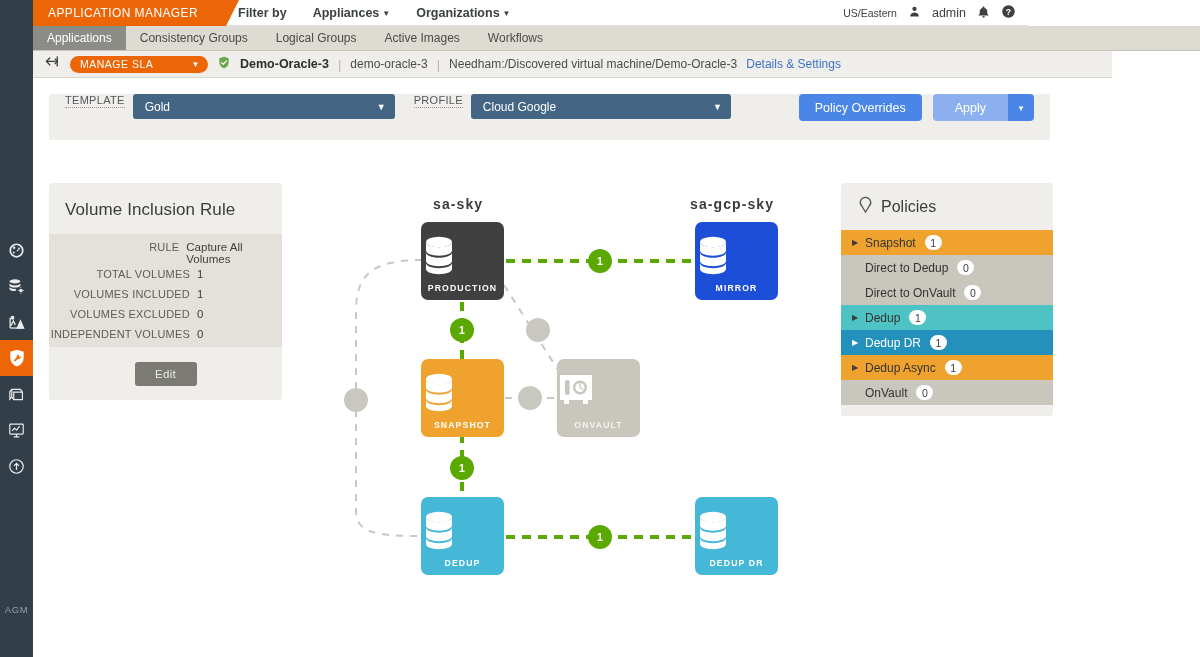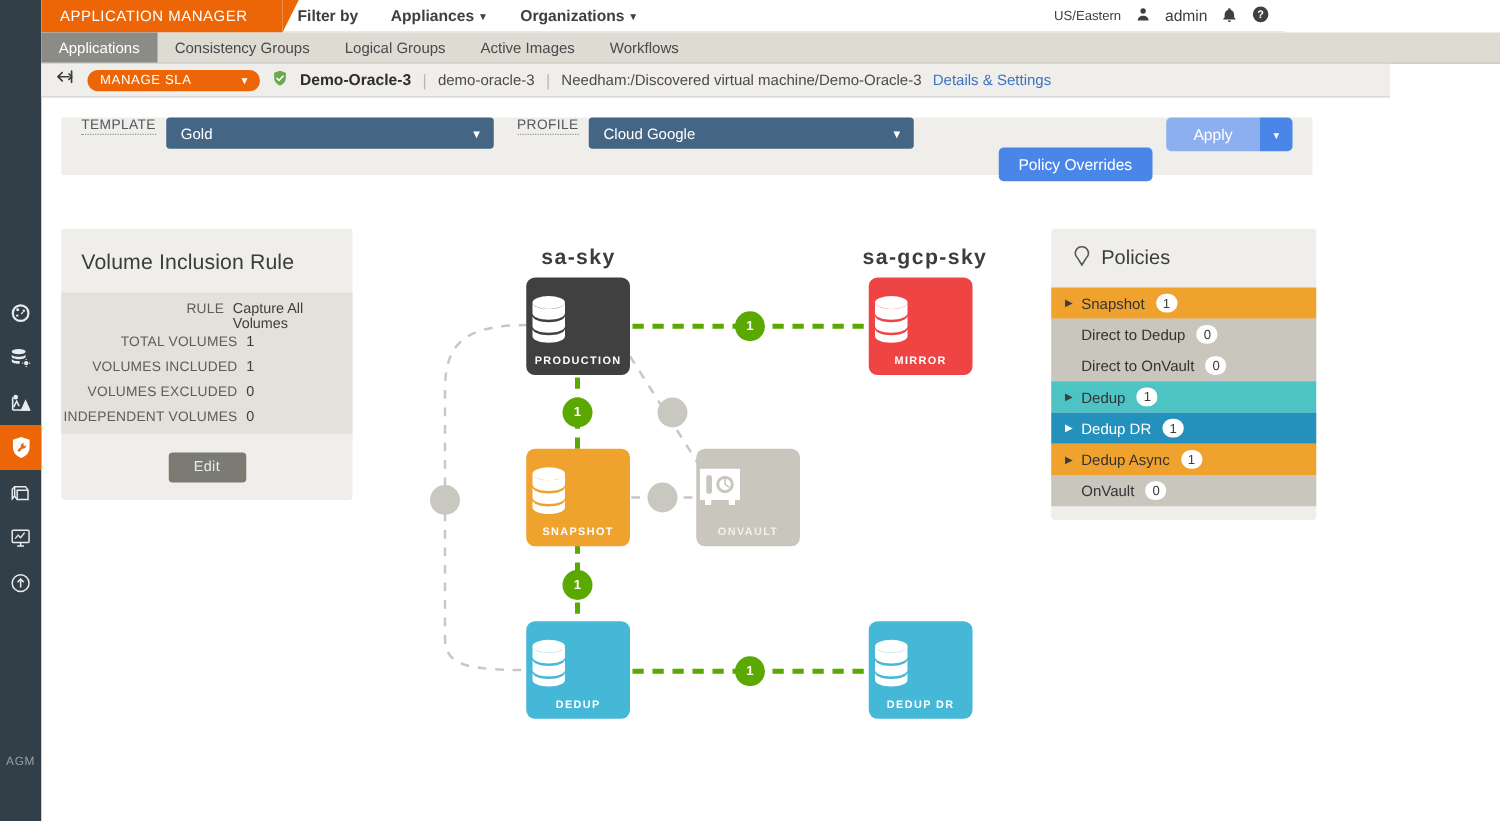--- a/index.html
+++ b/index.html
@@ -100,21 +100,20 @@
     height:25px; display:flex; align-items:center; justify-content:space-between;
     padding:0 9px 0 12px; font-size:12px; cursor:pointer;
   }
   .sel.template { width:262px; }
   .sel.profile { width:260px; }
   .sel .tri { font-size:9px; }
   .btn-primary {
     margin-left:auto; background:#4a86e8; color:#fff; border:none;
     height:27px; border-radius:4px; padding:0 16px; font-size:12.5px; cursor:pointer;
     font-family:inherit;
-    margin-top:24px;
   }
   .apply-group { display:flex; margin-left:11px; }
   .btn-apply {
     background:#8cb0ef; color:#fff; border:none;
     height:27px; border-radius:4px 0 0 4px; padding:0 22px; font-size:12.5px; cursor:pointer;
     font-family:inherit;
   }
   .btn-apply-caret {
     background:#4a86e8; color:#fff; border:none; width:26px; height:27px;
     border-radius:0 4px 4px 0; font-size:9px; cursor:pointer; font-family:inherit;
@@ -170,34 +169,34 @@
   .prow.dedup { background:#4ec3c4; }
   .prow.dedupdr { background:#2391bb; color:#fff; }
   .prow.dedupasync { background:#f0a22e; }
   .prow.dedupdr .arw { color:#fff; }
   .prow.onvault { background:#c8c6bd; }
 
   
   .diagram { position:absolute; left:310px; top:180px; width:520px; height:420px; }
   .diagram svg { position:absolute; left:0; top:0; }
   .site-label {
-    position:absolute; font-size:17px; font-weight:bold; color:#3c3c3c;
+    position:absolute; font-size:14px; font-weight:bold; color:#3c3c3c;
     letter-spacing:1.1px; font-family:"Liberation Sans", sans-serif;text-align:right;
   }
   .node {
     position:absolute; width:83px; height:78px; border-radius:7px;
     display:flex; flex-direction:column; align-items:center; justify-content:flex-end;
     padding-bottom:7px; cursor:pointer;
   }
   .node .nlabel {
     color:#fff; font-size:8.7px; font-weight:bold; letter-spacing:1.1px;
   }
   .node .nicon { position:absolute; top:13px; left:0; right:0; display:flex; justify-content:center; }
   .n-production { background:#404040;text-align:right; }
-  .n-mirror { background:#ef4444; }
+  .n-mirror { background:#1d4ed8; }
   .n-snapshot { background:#f0a22e; }
   .n-onvault { background:#c8c6bd; }
   .n-onvault .nlabel { color:#f2f1ec; }
   .n-dedup { background:#45b7d7; }
   .n-dedupdr { background:#45b7d7; }
   .badge {
     position:absolute; width:24px; height:24px; border-radius:50%;
     background:#5aa800; color:#fff; font-size:10.5px; font-weight:bold;
     display:flex; align-items:center; justify-content:center;
   }

